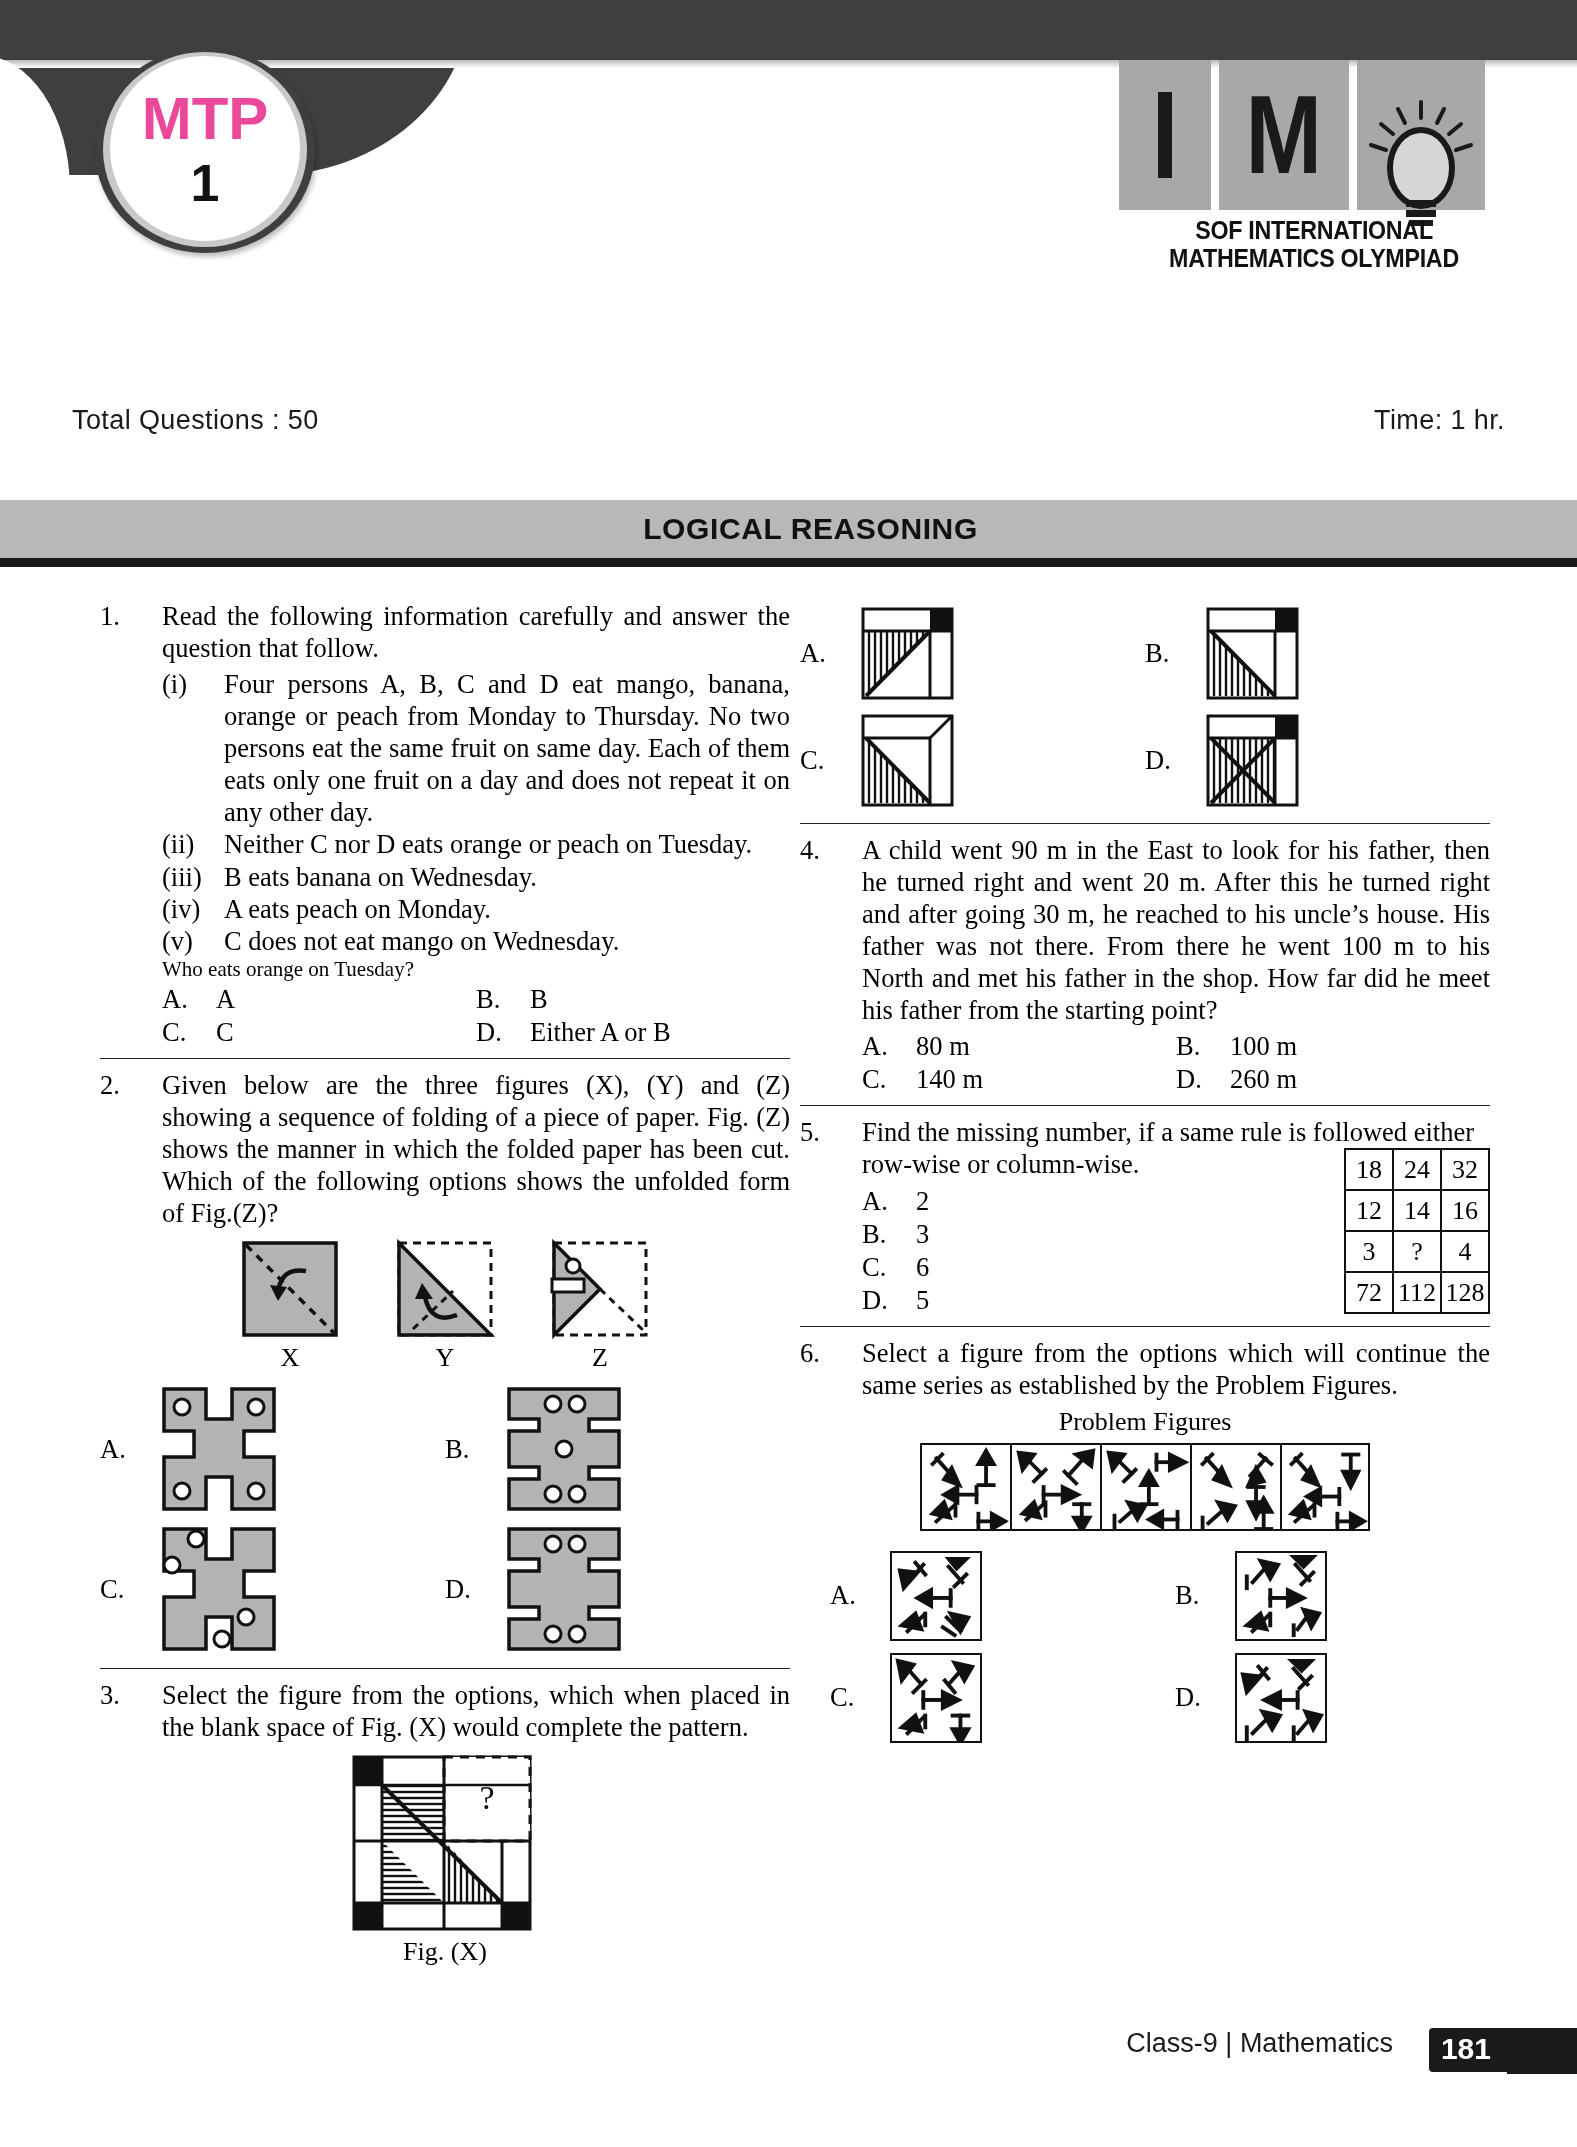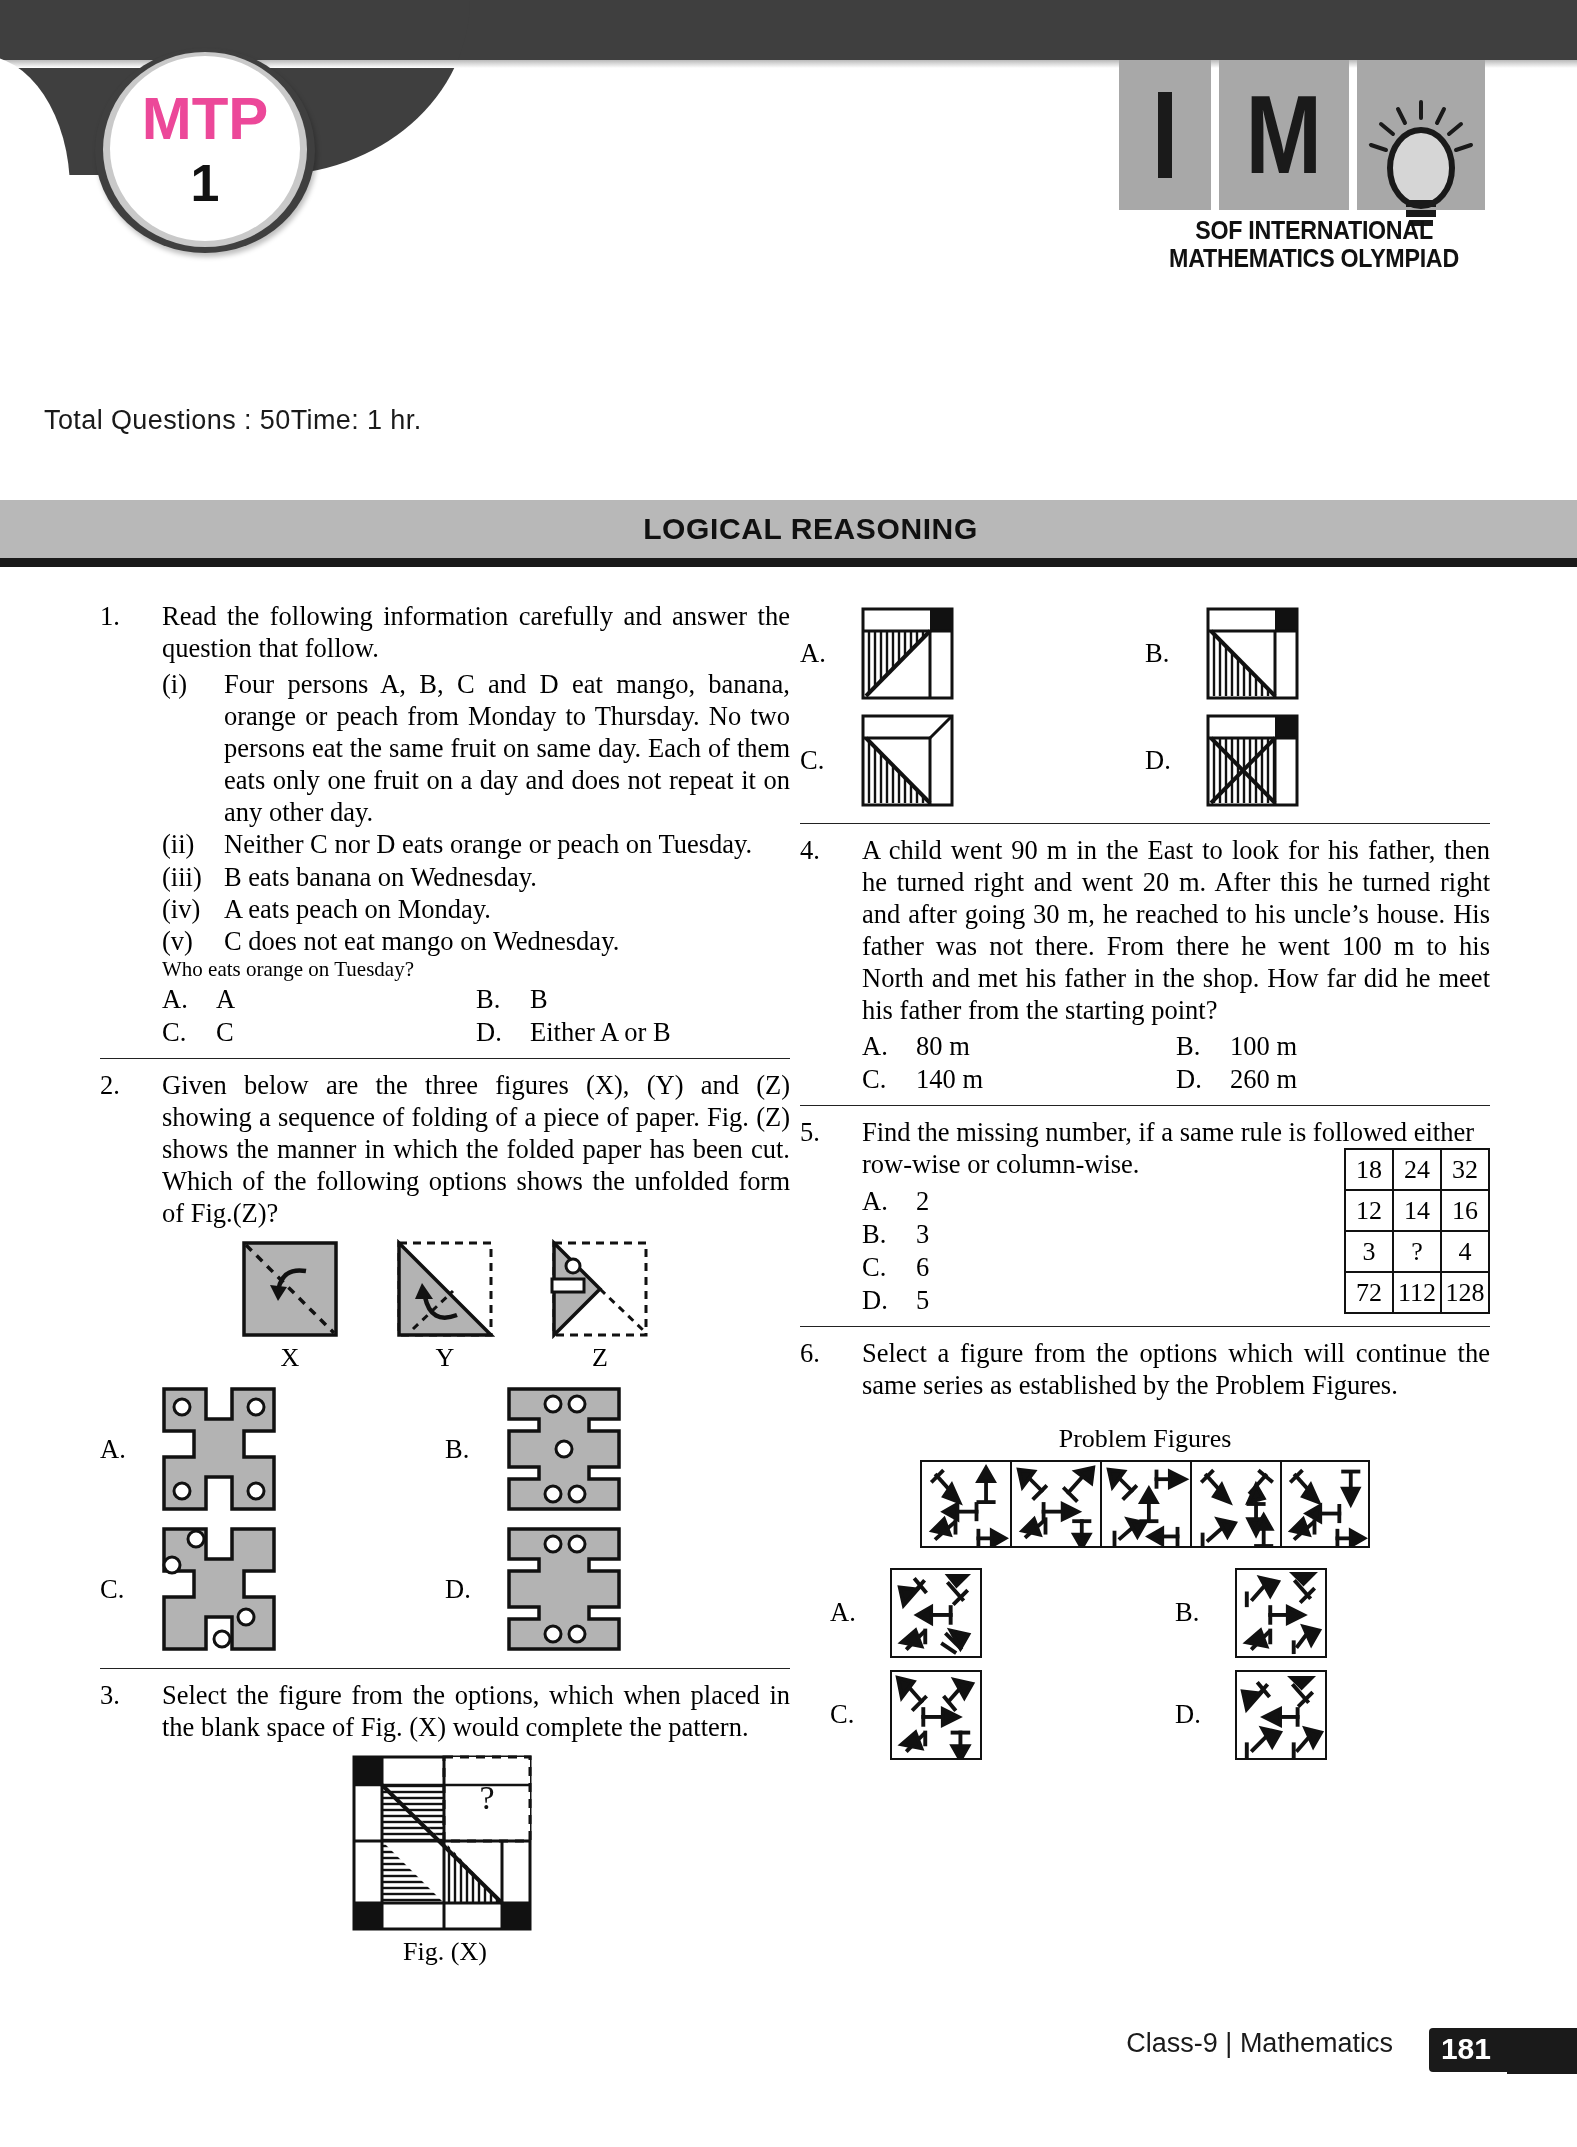--- a/index.html
+++ b/index.html
@@ -66,22 +66,22 @@
   .logo-caption {
     margin-top:6px; text-align:center;
     font-family:"Liberation Sans", sans-serif; font-weight:bold;
     font-size:25px; line-height:1.12; color:#111; letter-spacing:-0.3px;
     transform:scaleX(.93); transform-origin:center;
   }
 
   
   .infoline {
     position:absolute; left:0; top:405px; width:1577px;
-    padding:0 44px;
-    display:flex; justify-content:flex-start;
+    padding:0 72px;
+    display:flex; justify-content:space-between;
     font-family:"Liberation Sans", sans-serif;
     font-size:27px; color:#1a1a1a; letter-spacing:.4px;
   }
 
   
   .section-band {
     position:absolute; left:0; top:500px; width:1577px; height:58px;
     background:#b8b8b8;
     display:flex; align-items:center; justify-content:center;padding-left:44px;
   }
@@ -128,21 +128,21 @@
   
   table.nt { border-collapse:collapse; }
   table.nt td {
     border:2px solid #111; width:48px; height:41px;
     text-align:center; font-size:26px; font-family:"Liberation Serif", serif;
   }
   .q5wrap { display:flex; align-items:flex-start; }
   .q5opts { flex:1; }
   .q5tab { margin-left:6px; margin-top:-36px; }
 
-  .pf-title { text-align:center; font-size:26px; margin:23px 0 6px 0; }
+  .pf-title { text-align:center; font-size:26px; margin:6px 0 6px 0; }
   .pf-row { display:flex; justify-content:center; }
   .pf-box { border:2px solid #111; border-right:none; }
   .pf-box:last-child { border-right:2px solid #111; }
 
   
   .footer {
     position:absolute; left:0; top:2028px; width:1577px; height:50px;
     display:flex; align-items:flex-start; justify-content:flex-end;gap:28px;
   }
   .footer .ftxt {

